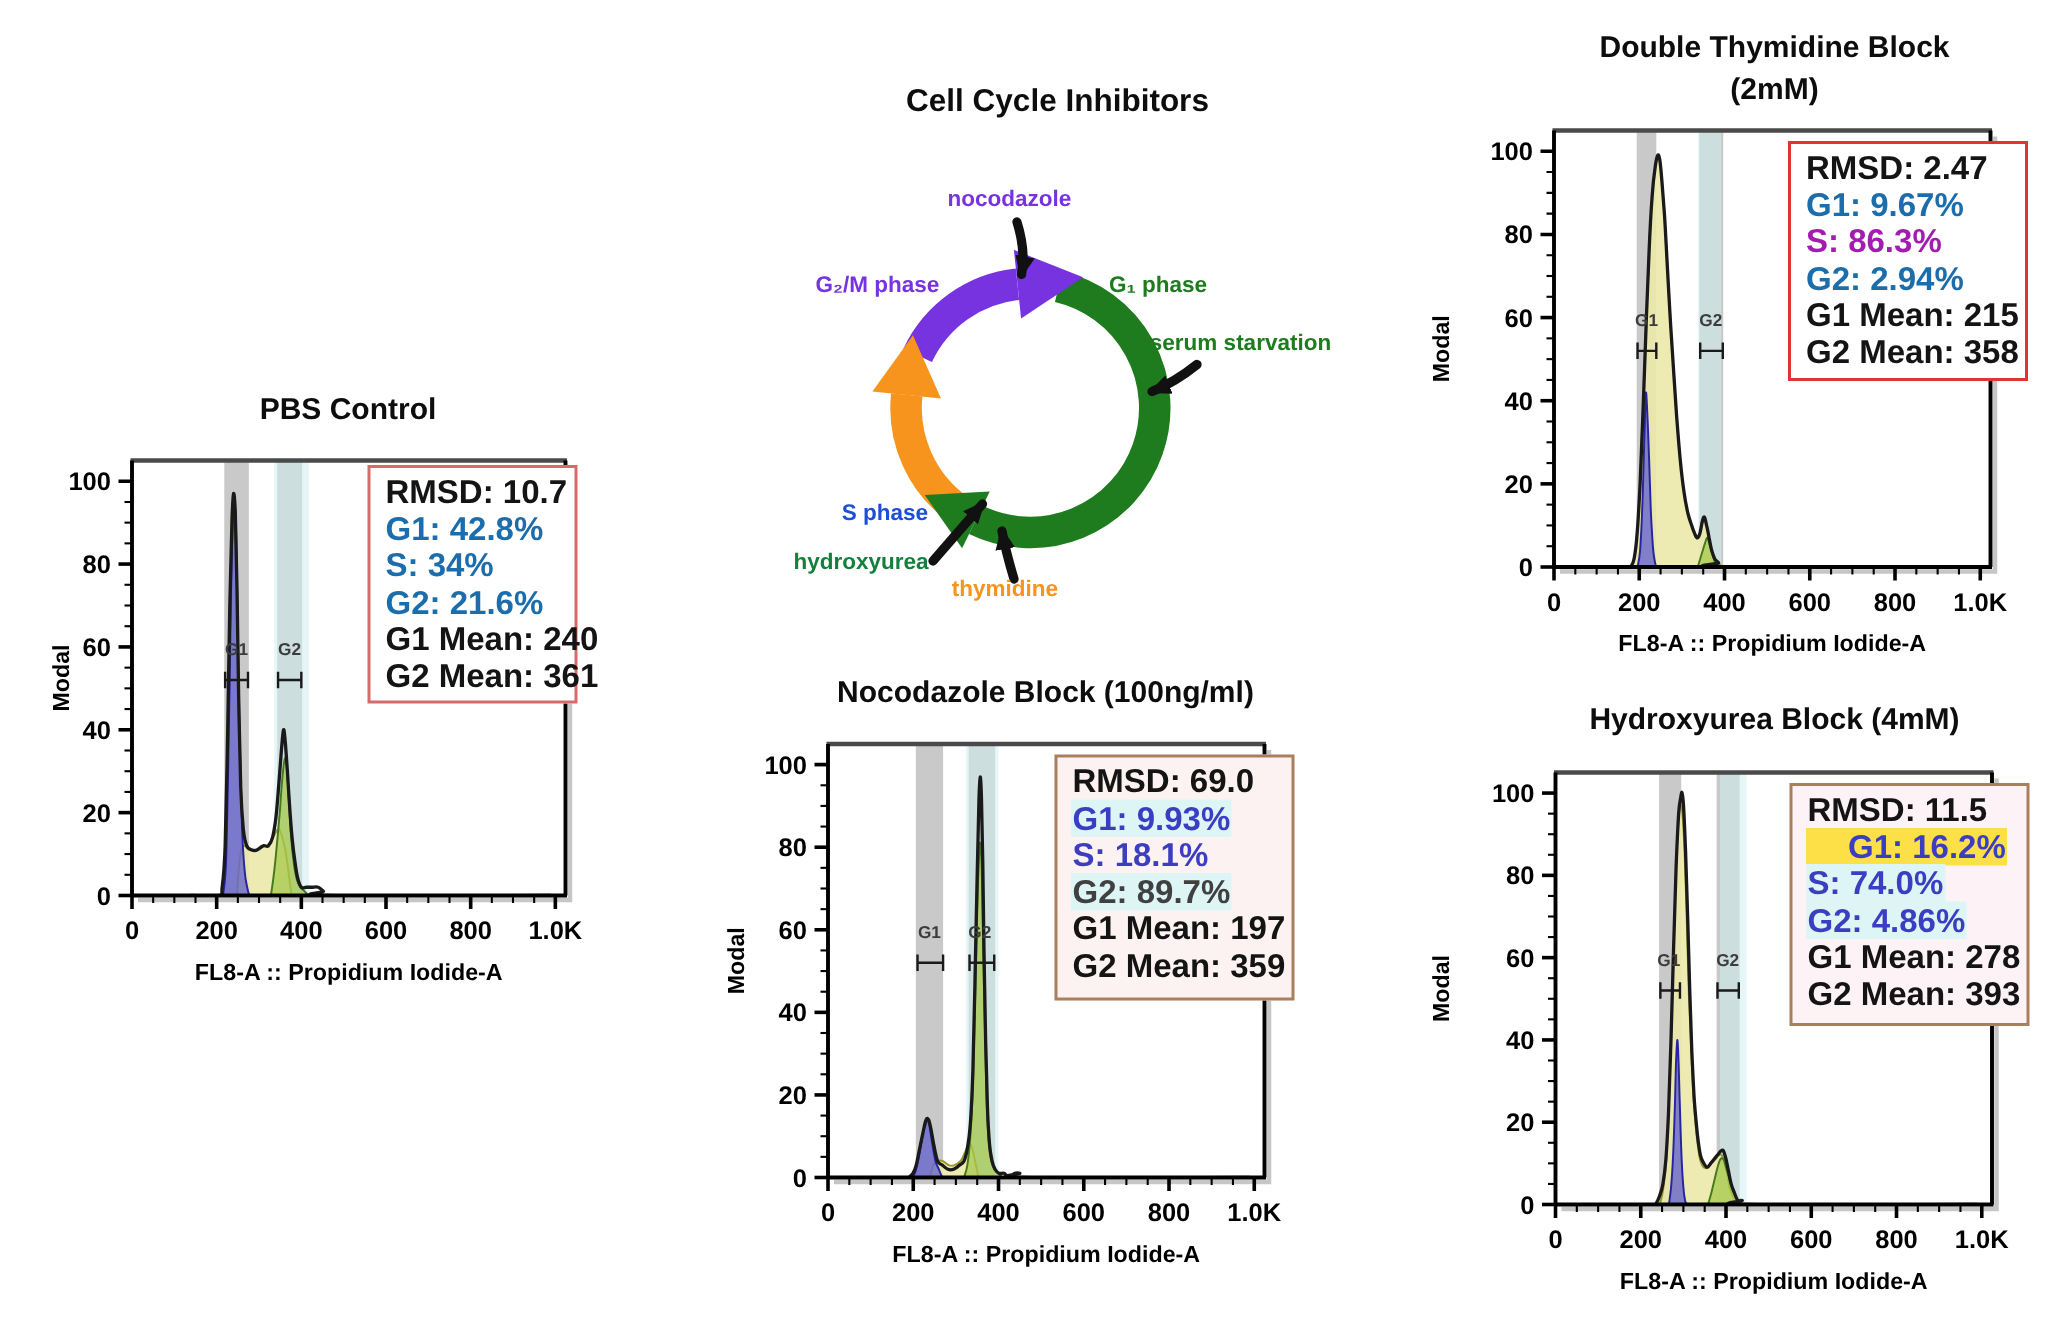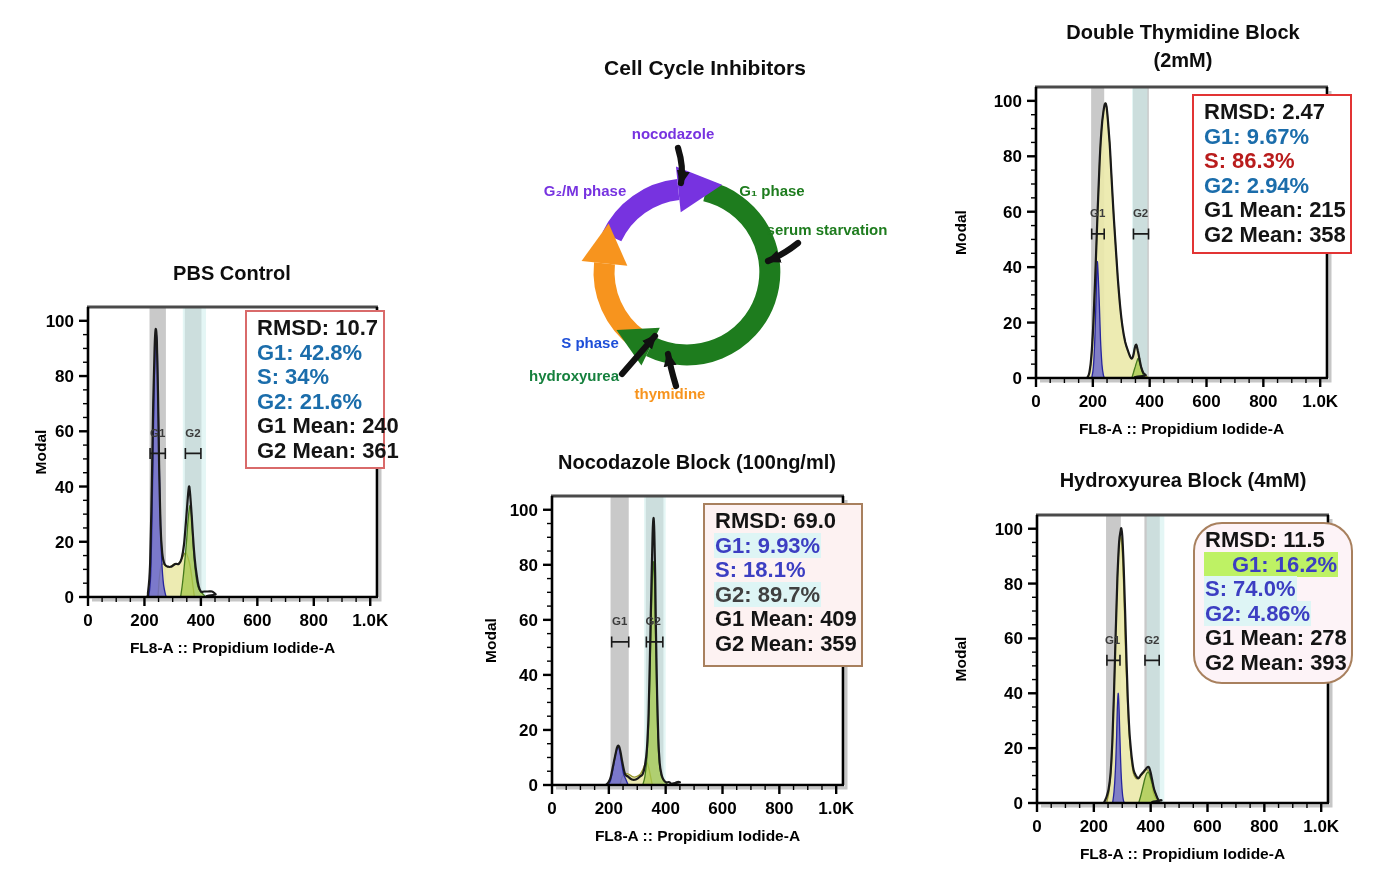--- a/index.html
+++ b/index.html
@@ -265,21 +265,21 @@
         <line x1="72" y1="52.2857142857143" x2="67" y2="52.2857142857143" stroke="#000000" stroke-width="1.4"></line>
         <line x1="72" y1="38.52380952380952" x2="67" y2="38.52380952380952" stroke="#000000" stroke-width="1.4"></line>
         <text x="217.5" y="356" text-anchor="middle" class="axl">FL8-A :: Propidium Iodide-A</text>
         <text transform="rotate(-90)" x="-155.5" y="16" text-anchor="middle" class="axl">Modal</text>
       </svg>
     <div class="stats-box" style="border-color: rgb(168, 128, 94); background: rgb(253, 242, 242);">
       <div class="stat"><span>RMSD: 69.0</span></div>
       <div class="stat val v-g1"><span style="color: rgb(60, 62, 194); background: rgb(222, 245, 245);">G1: 9.93%</span></div>
       <div class="stat val v-s"><span style="color: rgb(60, 62, 194);">S: 18.1%</span></div>
       <div class="stat val v-g2"><span style="color: #404040; background: rgb(222, 245, 245);">G2: 89.7%</span></div>
-      <div class="stat"><span>G1 Mean: 409</span></div>
+      <div class="stat"><span>G1 Mean: 197</span></div>
       <div class="stat"><span>G2 Mean: 359</span></div>
     </div>
   </section>
 
   <section class="panel" id="panel-thy">
     <div class="chart-title">
       <div>Double Thymidine Block</div>
       <div>(2mM)</div>
     </div>
     <svg class="chart" width="430" height="365" viewBox="0 0 430 365">
@@ -359,21 +359,21 @@
         <line x1="86" y1="95.14285714285714" x2="81" y2="95.14285714285714" stroke="#000000" stroke-width="1.4"></line>
         <line x1="86" y1="67.42857142857142" x2="81" y2="67.42857142857142" stroke="#000000" stroke-width="1.4"></line>
         <line x1="86" y1="53.571428571428584" x2="81" y2="53.571428571428584" stroke="#000000" stroke-width="1.4"></line>
         <line x1="86" y1="39.71428571428571" x2="81" y2="39.71428571428571" stroke="#000000" stroke-width="1.4"></line>
         <text x="231.5" y="359" text-anchor="middle" class="axl">FL8-A :: Propidium Iodide-A</text>
         <text transform="rotate(-90)" x="-157.5" y="16" text-anchor="middle" class="axl">Modal</text>
       </svg>
     <div class="stats-box" style="border-color: rgb(226, 52, 52); background: rgb(255, 255, 255);">
       <div class="stat"><span>RMSD: 2.47</span></div>
       <div class="stat val v-g1"><span style="color: rgb(27, 109, 171);">G1: 9.67%</span></div>
-      <div class="stat val v-s"><span style="color: #b91c1c;">S: 86.3%</span></div>
+      <div class="stat val v-s"><span style="color: #a21caf;">S: 86.3%</span></div>
       <div class="stat val v-g2"><span style="color: rgb(27, 109, 171);">G2: 2.94%</span></div>
       <div class="stat"><span>G1 Mean: 215</span></div>
       <div class="stat"><span>G2 Mean: 358</span></div>
     </div>
   </section>
 
   <section class="panel" id="panel-hyd">
     <div class="chart-title">
       <div>Hydroxyurea Block (4mM)</div>
 
@@ -452,23 +452,23 @@
         <line x1="87" y1="149.14285714285714" x2="82" y2="149.14285714285714" stroke="#000000" stroke-width="1.4"></line>
         <line x1="87" y1="121.71428571428571" x2="82" y2="121.71428571428571" stroke="#000000" stroke-width="1.4"></line>
         <line x1="87" y1="108.00000000000001" x2="82" y2="108.00000000000001" stroke="#000000" stroke-width="1.4"></line>
         <line x1="87" y1="94.28571428571428" x2="82" y2="94.28571428571428" stroke="#000000" stroke-width="1.4"></line>
         <line x1="87" y1="66.85714285714286" x2="82" y2="66.85714285714286" stroke="#000000" stroke-width="1.4"></line>
         <line x1="87" y1="53.14285714285715" x2="82" y2="53.14285714285715" stroke="#000000" stroke-width="1.4"></line>
         <line x1="87" y1="39.42857142857143" x2="82" y2="39.42857142857143" stroke="#000000" stroke-width="1.4"></line>
         <text x="232.5" y="356" text-anchor="middle" class="axl">FL8-A :: Propidium Iodide-A</text>
         <text transform="rotate(-90)" x="-156" y="16" text-anchor="middle" class="axl">Modal</text>
       </svg>
-    <div class="stats-box" style="border-color: rgb(168, 128, 94); background: rgb(253, 243, 247); border-radius: 29px;">
+    <div class="stats-box" style="border-color: rgb(168, 128, 94); background: rgb(253, 243, 247);">
       <div class="stat"><span>RMSD: 11.5</span></div>
-      <div class="stat val v-g1"><span style="color: rgb(60, 62, 194); background: #bef264; padding-left: 28px;">G1: 16.2%</span></div>
+      <div class="stat val v-g1"><span style="color: rgb(60, 62, 194); background: #fde047; padding-left: 28px;">G1: 16.2%</span></div>
       <div class="stat val v-s"><span style="color: rgb(60, 62, 194); background: rgb(222, 245, 245);">S: 74.0%</span></div>
       <div class="stat val v-g2"><span style="color: rgb(60, 62, 194); background: rgb(222, 245, 245);">G2: 4.86%</span></div>
       <div class="stat"><span>G1 Mean: 278</span></div>
       <div class="stat"><span>G2 Mean: 393</span></div>
     </div>
   </section>
 
 </div>
 
 </body></html>

